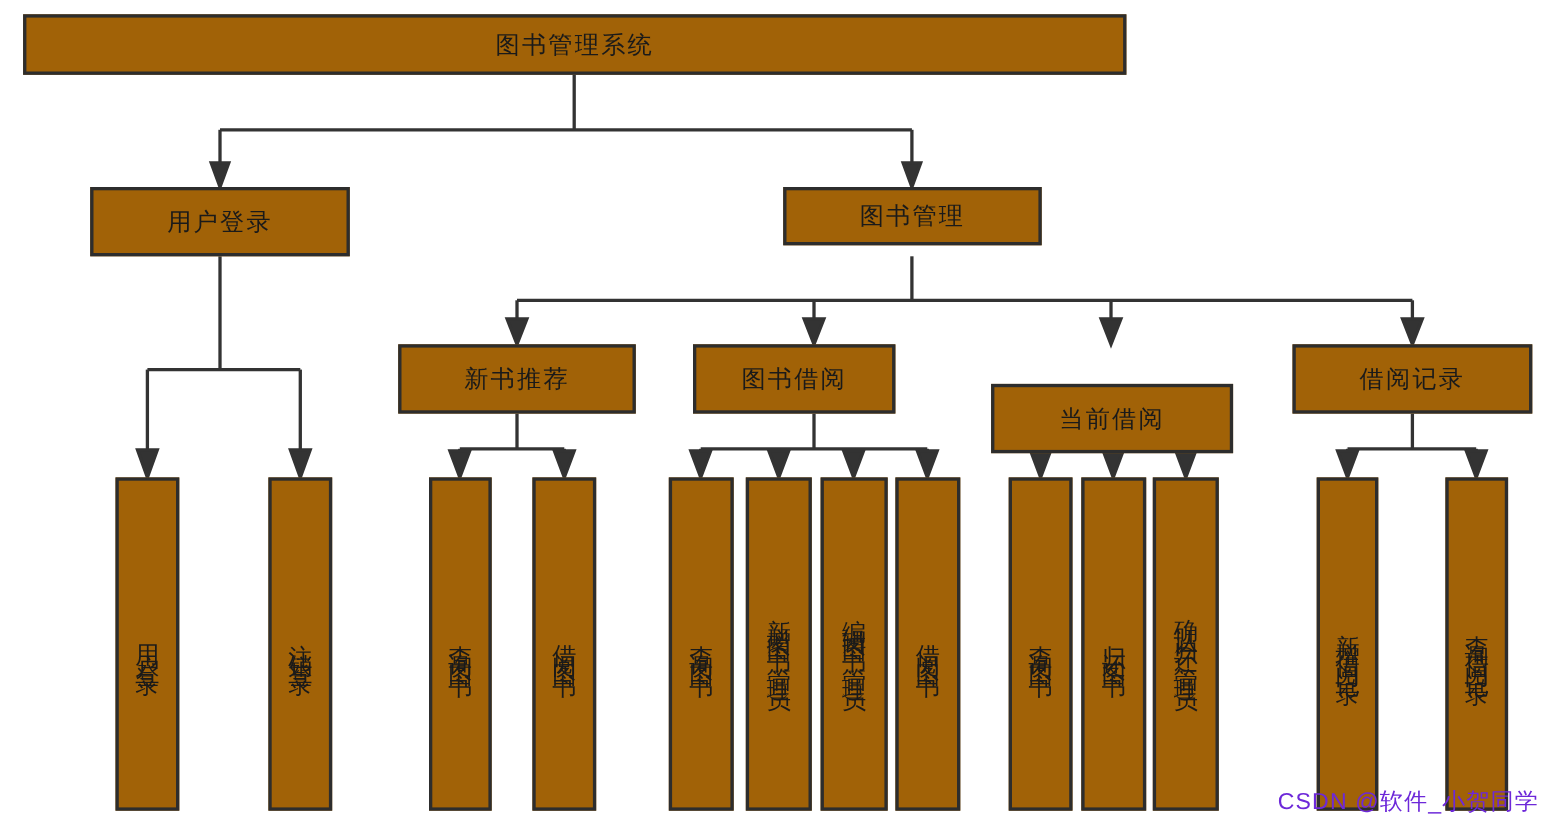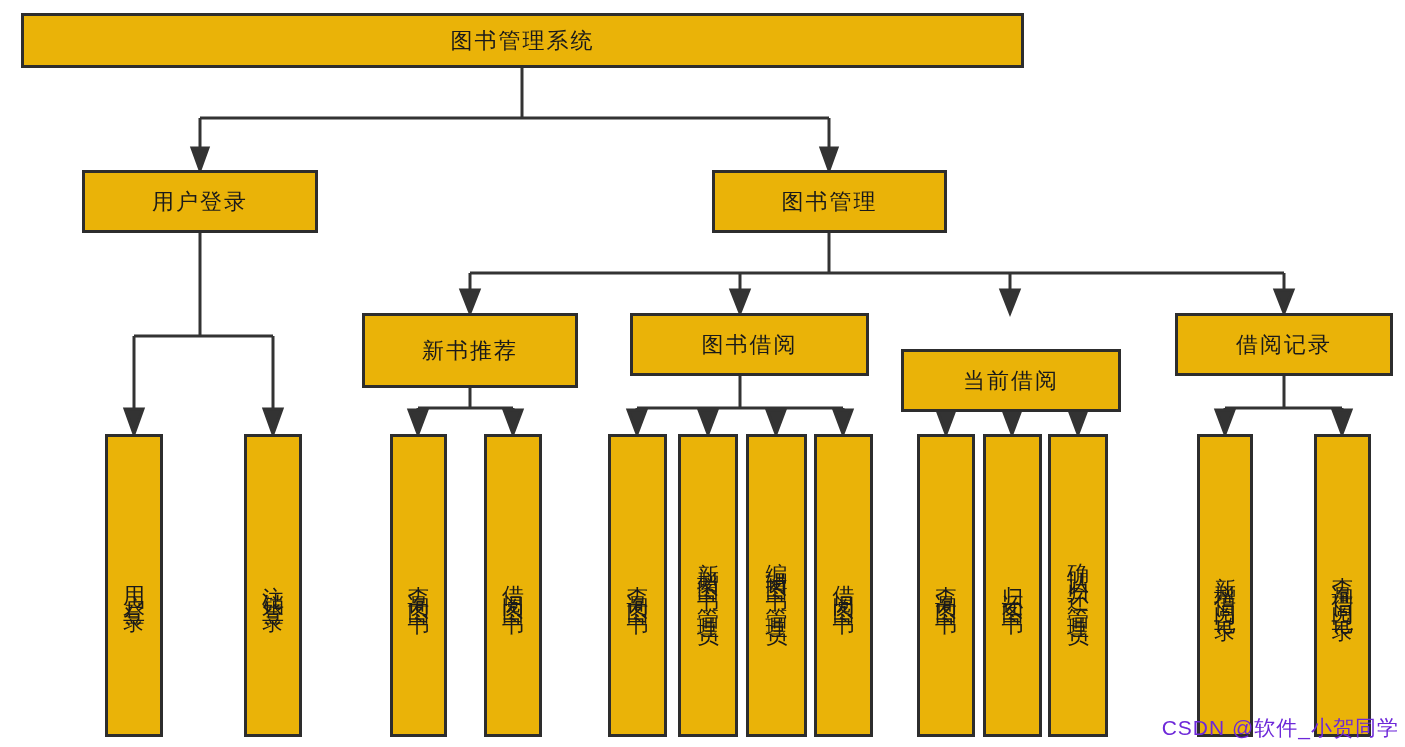--- a/index.html
+++ b/index.html
@@ -13,21 +13,21 @@
     position: relative;
     width: 1405px; height: 747px;
     background: #ffffff;
   }
   svg.connectors {
     position: absolute; left: 0; top: 0; z-index: 1;
   }
   .box {
     position: absolute;
     box-sizing: border-box;
-    background: #eab308;
+    background: #a16207;
     border: 3px solid #2d2d2d;
     display: flex;
     align-items: center;
     justify-content: center;
     color: #1a1a1a;
     font-size: 22px;
     letter-spacing: 2px;
     z-index: 2;
     white-space: nowrap;
   }
@@ -111,24 +111,24 @@
     <line x1="1225" y1="408" x2="1342" y2="408"></line>
     <line x1="1225" y1="408" x2="1225" y2="426"></line>
     <polygon points="1216,410 1234,410 1225,434"></polygon>
     <line x1="1342" y1="408" x2="1342" y2="426"></line>
     <polygon points="1333,410 1351,410 1342,434"></polygon>
   </svg>
 
   <div class="box" style="left:21px; top:13px; width:1003px; height:55px;">图书管理系统</div>
 
   <div class="box" style="left:82px; top:170px; width:236px; height:63px;">用户登录</div>
-  <div class="box" style="left:712px; top:170px; width:235px; height:63px;">图书管理</div>
+  <div class="box" style="left:712px; top:170px; width:235px; height:53px;">图书管理</div>
 
-  <div class="box" style="left:362px; top:313px; width:216px; height:75px;">新书推荐</div>
-  <div class="box" style="left:630px; top:313px; width:239px; height:63px;">图书借阅</div>
+  <div class="box" style="left:362px; top:313px; width:216px; height:63px;">新书推荐</div>
+  <div class="box" style="left:630px; top:313px; width:184px; height:63px;">图书借阅</div>
   <div class="box" style="left:901px; top:313px; width:220px; height:63px;margin-top:36px;">当前借阅</div>
   <div class="box" style="left:1175px; top:313px; width:218px; height:63px;">借阅记录</div>
 
   <div class="box" style="left:105px; top:434px; width:58px; height:303px;">
     <span class="vtext">用户登录</span>
   </div>
   <div class="box" style="left:244px; top:434px; width:58px; height:303px;">
     <span class="vtext">注销登录</span>
   </div>
 

